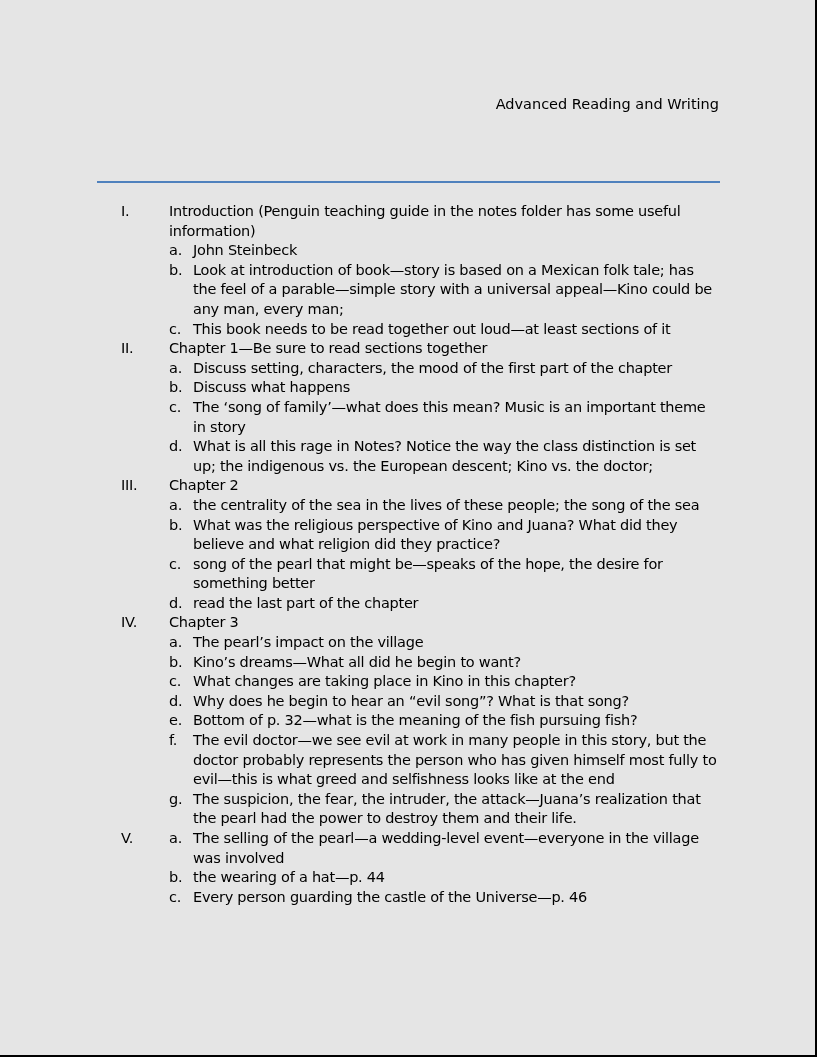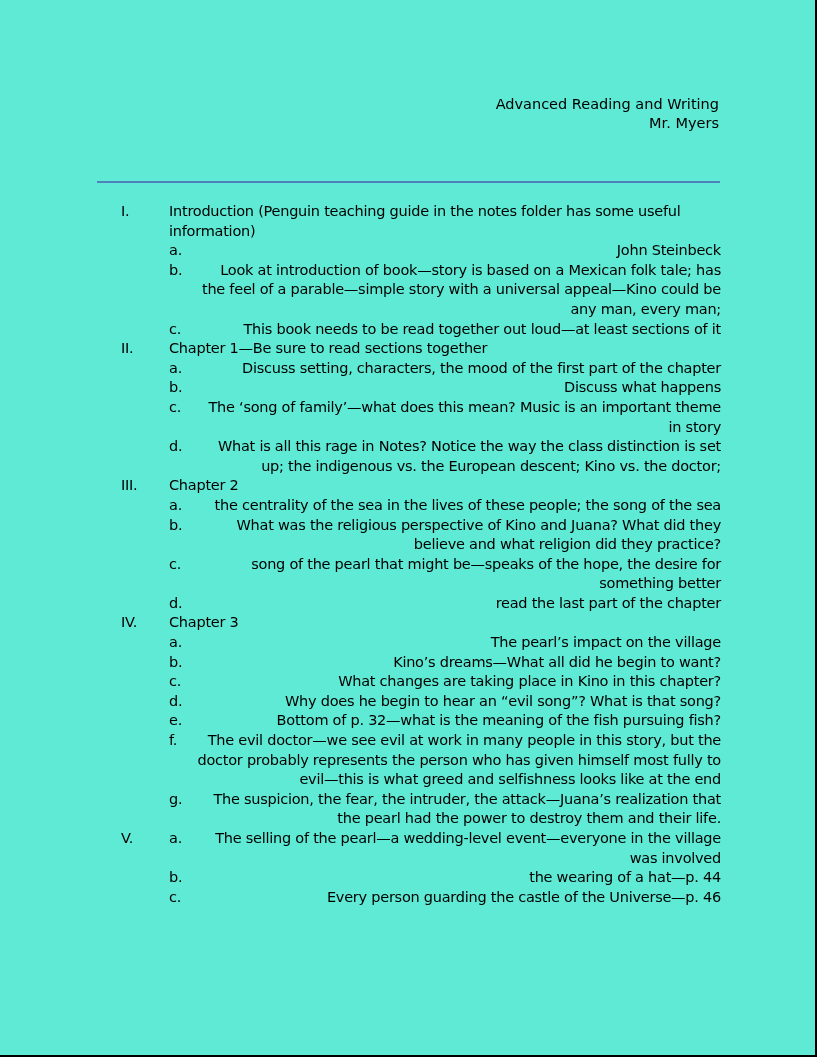--- a/index.html
+++ b/index.html
@@ -2,21 +2,21 @@
 <html><head>
   <meta charset="utf-8">
   <style>
     html, body { margin: 0; padding: 0; }
     body {
       width: 817px; height: 1057px; background: #ffffff; position: relative; overflow: hidden;
       font-family: "DejaVu Sans", sans-serif; color: #000;
     }
     .page {
       position: absolute; left: 0; top: 0; width: 815px; height: 1055px;
-      border-right: 2px solid #000; border-bottom: 2px solid #000; background: #5eead4; text-decoration: underline;
+      border-right: 2px solid #000; border-bottom: 2px solid #000; background: #e5e5e5; text-decoration: underline;
     }
     .header-block {
       position: absolute; right: 96px; top: 95px; text-align: right;
       font-size: 14.5px; line-height: 19px;
     }
     .title {
       position: absolute; left: 97px; top: 146px;
       font-family: "DejaVu Serif", serif; font-size: 24px; color: #943634;
       letter-spacing: -0.2px; white-space: nowrap;
     }
@@ -26,29 +26,28 @@
     }
     .outline {
       position: absolute; left: 121px; top: 202px; width: 600px;
       font-size: 14.5px; line-height: 19.6px; letter-spacing: -0.25px;
     }
     .sec { display: flex; }
     .sec-num { width: 48px; flex: none; }
     .sec-body { flex: 1; }
     .sub { display: flex; }
     .sub-letter { width: 24px; flex: none; }
-    .sub-text { flex: 1; text-align: right; }
+    .sub-text { flex: 1; }
   </style>
 </head>
 <body>
 
 <div class="page">
   <div class="header-block">
     <div>Advanced Reading and Writing</div>
-    <div>Mr. Myers</div>
   </div>
 
   <div class="title-rule"></div>
 
   <div class="outline" id="outline">
       <div class="sec">
         <div class="sec-num">I.</div>
         <div class="sec-body">
           <div>Introduction (Penguin teaching guide in the notes folder has some useful information)</div>
           <div class="sub">

